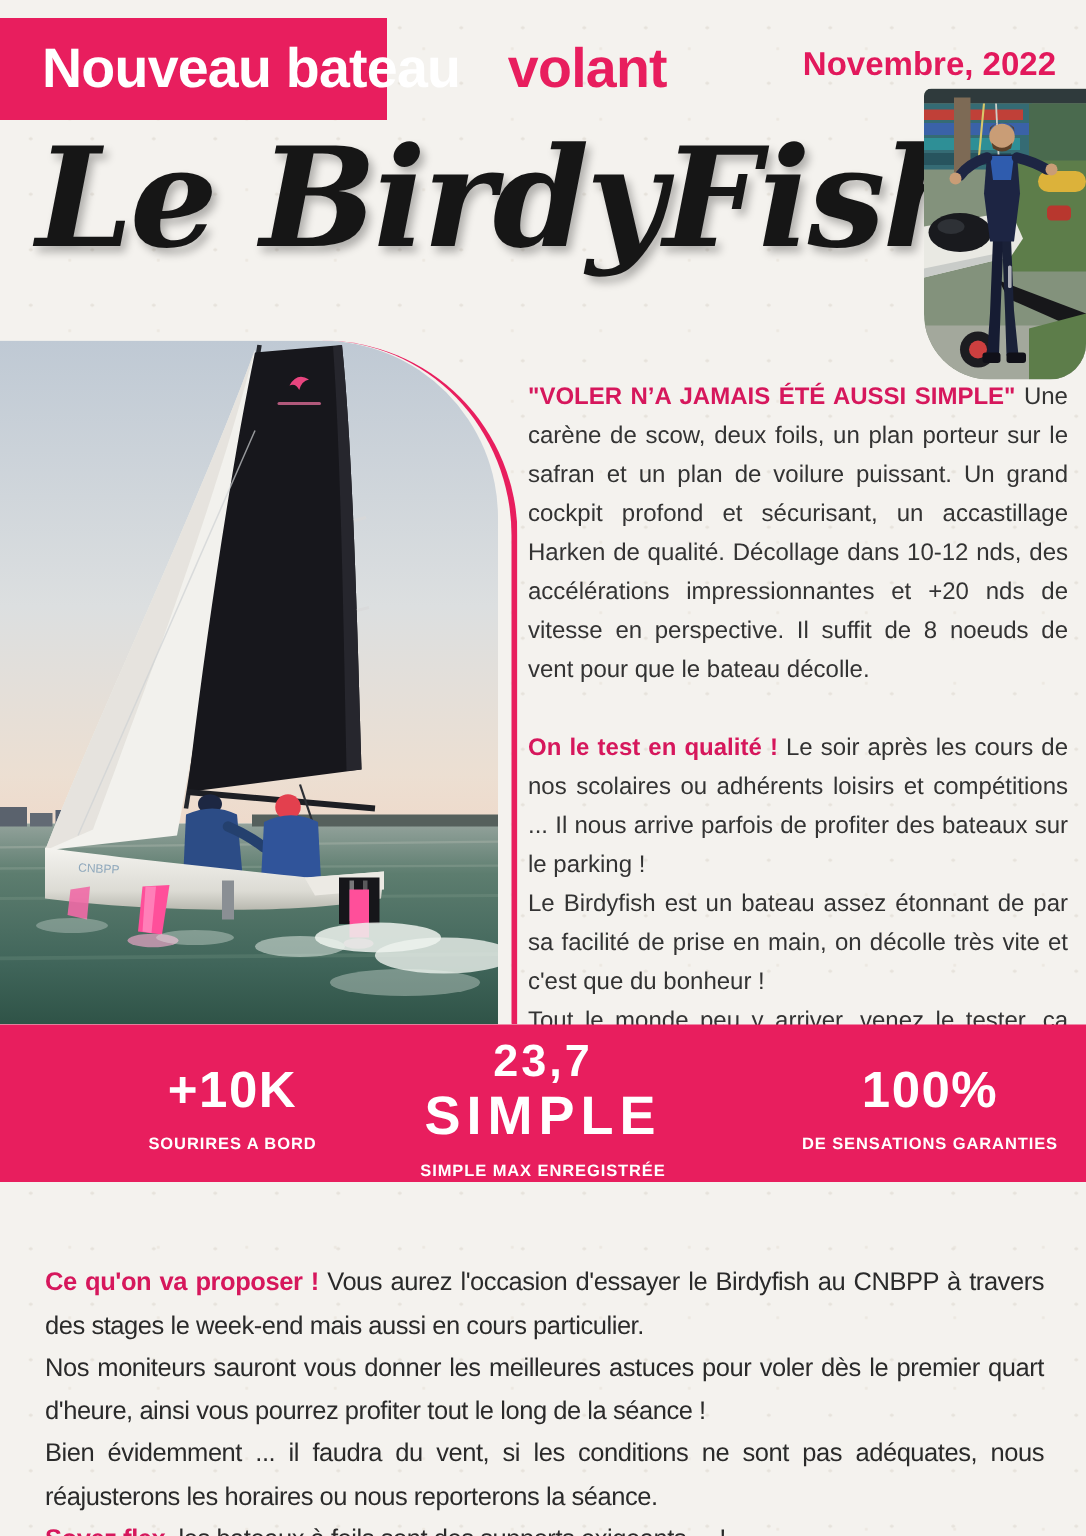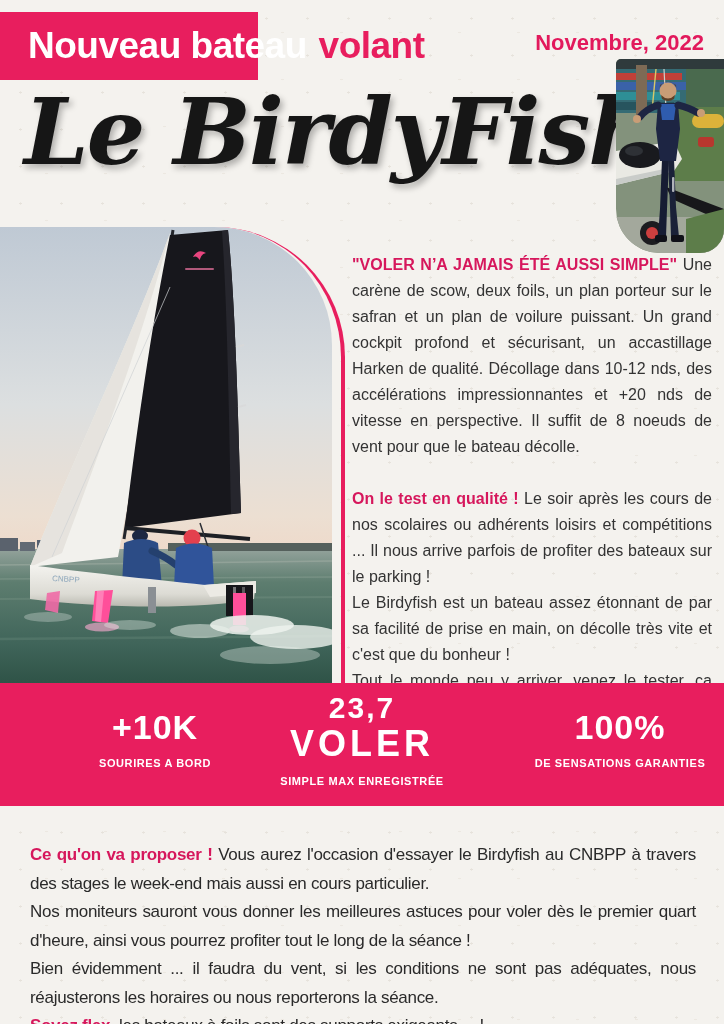--- a/index.html
+++ b/index.html
@@ -8,21 +8,21 @@
         background-color:#f4f2ee;
         background-image:radial-gradient(#e6e2db 1px, transparent 1.3px),
                          radial-gradient(#ece8e1 1px, transparent 1.3px);
         background-size:41px 37px,59px 47px;background-position:0 0,17px 9px;}
 
   
   .banner{position:absolute;left:0;top:12px;width:258px;height:68px;background:#e81e5e;}
   .banner-line{position:absolute;left:28px;top:12px;height:68px;line-height:68px;white-space:nowrap;
                font-size:37px;font-weight:bold;letter-spacing:-0.5px;}
   .banner-line .w{color:#ffffff;}
-  .banner-line .p{color:#e81e5e;margin-left:2px;}
+  .banner-line .p{color:#e81e5e;margin-left:22px;}
   .date{position:absolute;top:30px;right:20px;font-size:22px;font-weight:bold;color:#e2195c;}
   .title{position:absolute;left:24px;top:78px;width:600px;font-family:"DejaVu Serif",serif;
          font-style:italic;font-weight:bold;font-size:92px;color:#161616;white-space:nowrap;
          text-shadow:3px 4px 6px rgba(0,0,0,0.28);letter-spacing:-2px;}
 
   
   .portrait{position:absolute;left:616px;top:59px;width:108px;height:194px;overflow:hidden;
             border-radius:5px 0 24px 44px;}
   .photo-frame{position:absolute;left:0;top:227px;width:341px;height:456px;
                border-right:4px solid #e81e5e;border-top-right-radius:130px;}
@@ -31,21 +31,21 @@
   svg{display:block;}
 
   
   .article{position:absolute;left:352px;top:252px;width:360px;color:#333333;
            font-size:16px;line-height:26px;text-align:justify;}
   .article p{margin:0;}
   .article p + p{margin-top:26px;}
   .lead{color:#d6175c;font-weight:bold;}
 
   
-  .band{position:absolute;left:0;top:683px;width:724px;height:123px;background:#e81e5e;color:#ffffff;}
+  .band{position:absolute;left:0;top:683px;width:724px;height:105px;background:#e81e5e;color:#ffffff;}
   .stat{position:absolute;display:flex;flex-direction:column;align-items:center;text-align:center;}
   .stat-left{left:30px;top:25px;width:250px;}
   .stat-mid{left:252px;top:8px;width:220px;}
   .stat-right{left:520px;top:25px;width:200px;}
   .stat .value{font-size:34px;font-weight:bold;letter-spacing:1px;}
   .stat .value-top{font-size:30px;font-weight:bold;letter-spacing:2px;text-align:center;}
   .stat .value-main{font-size:36px;font-weight:bold;letter-spacing:4px;margin-top:-2px;}
   .stat .label{font-size:11px;font-weight:bold;letter-spacing:0.6px;margin-top:10px;}
 
   
@@ -218,21 +218,21 @@
     </p>
   </div>
 
   <div class="band">
     <div class="stat stat-left">
       <div class="value">+10K</div>
       <div class="label">SOURIRES A BORD</div>
     </div>
     <div class="stat stat-mid">
       <div class="value-top">23,7</div>
-      <div class="value-main">VOLER</div>
+      <div class="value-main">SIMPLE</div>
       <div class="label">SIMPLE MAX ENREGISTRÉE</div>
     </div>
     <div class="stat stat-right">
       <div class="value">100%</div>
       <div class="label">DE SENSATIONS GARANTIES</div>
     </div>
   </div>
 
   <div class="footer">
     <p>

